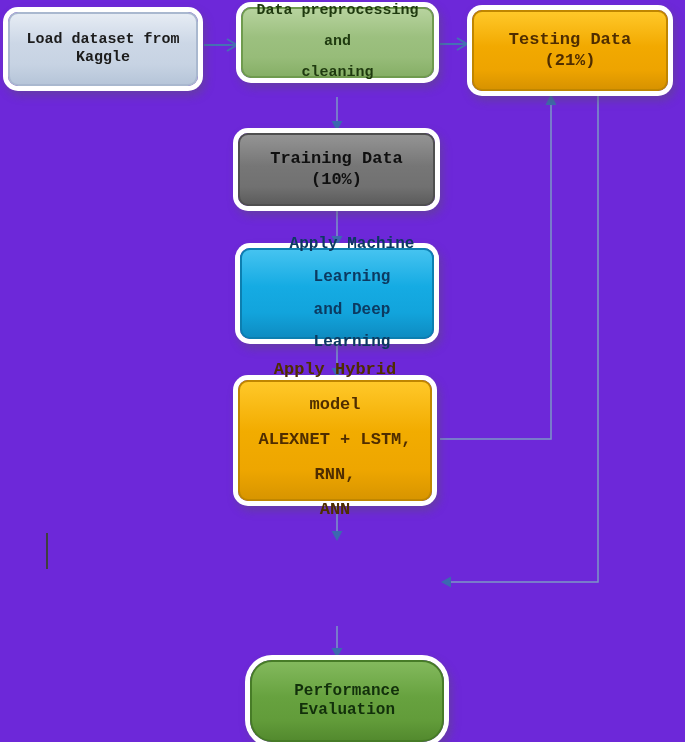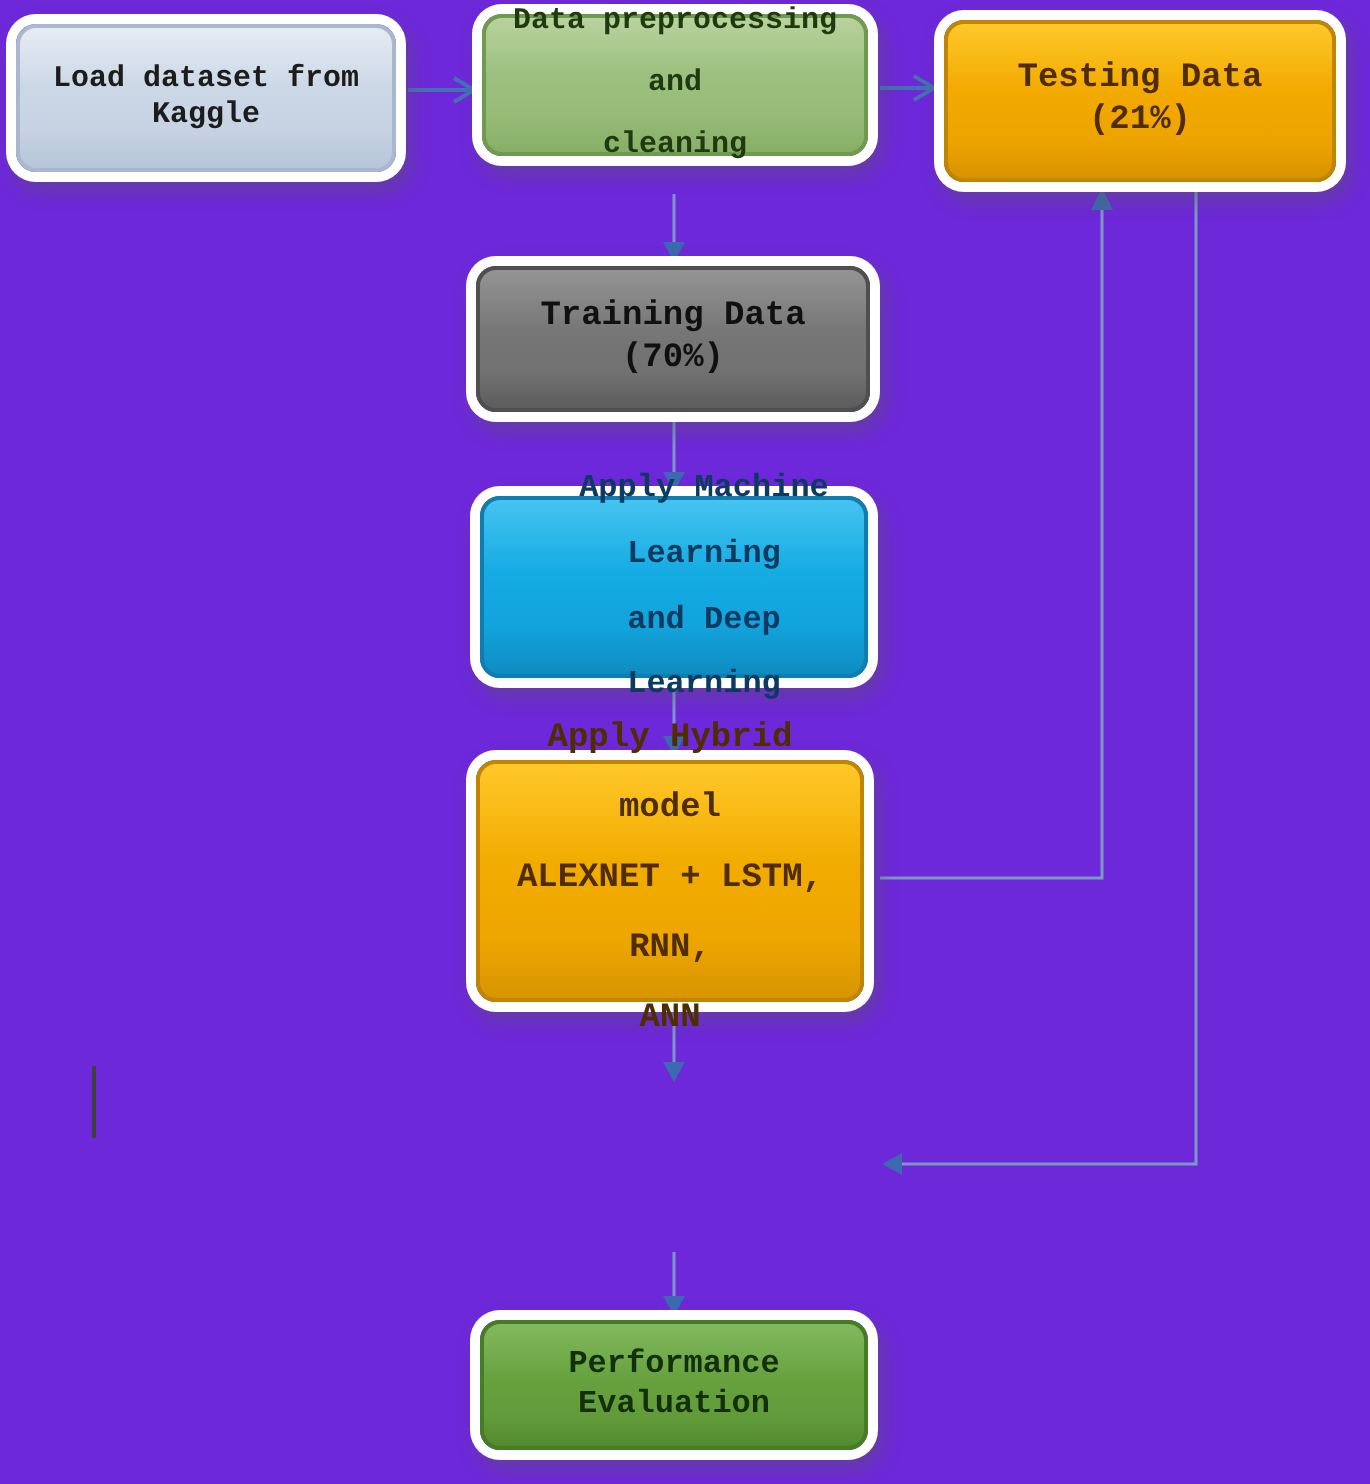--- a/index.html
+++ b/index.html
@@ -57,23 +57,23 @@
     left: 238px; top: 380px; width: 194px; height: 121px;
     background: linear-gradient(180deg, #ffc829 0%, #f2ac00 42%, #eea600 75%, #d89500 100%);
     border-color: #c08600; color: #4f2d00; font-size: 17px;
   }
   .n-output {
     left: 238px; top: 543px; width: 196px; height: 78px;
     background: linear-gradient(180deg, #c7a3ec 0%, #b288dd 45%, #ad82d8 75%, #9a6fc9 100%);
     border-color: #7d53ad; color: #2b1745; font-size: 16px;
   }
   .n-perf {
-    left: 240px; top: 660px; width: 194px; height: 65px;
+    left: 250px; top: 660px; width: 194px; height: 82px;
     background: linear-gradient(180deg, #83b95d 0%, #67a23f 45%, #629c3a 75%, #538a2e 100%);
-    border-color: #477c27; color: #12300b; font-size: 16px;
+    border-color: #477c27; color: #12300b; font-size: 16px; border-radius: 22px;
   }
   .cursor-mark {
     position: absolute; left: 46px; top: 533px; width: 2px; height: 36px;
     background: #3f3f3f;
   }
 </style>
 </head>
 <body>
 
 <div id="canvas">
@@ -133,21 +133,21 @@
   <div class="node n-preprocess">
     <span class="label">Data preprocessing and
 cleaning</span>
   </div>
 
   <div class="node n-testing single">
     <span class="label">Testing Data (21%)</span>
   </div>
 
   <div class="node n-training single">
-    <span class="label">Training Data (70%)</span>
+    <span class="label">Training Data (10%)</span>
   </div>
 
   <div class="node n-applyml">
     <span class="label">Apply Machine Learning
 and Deep Learning</span>
   </div>
 
   <div class="node n-hybrid">
     <span class="label">Apply Hybrid model
 ALEXNET + LSTM, RNN,

